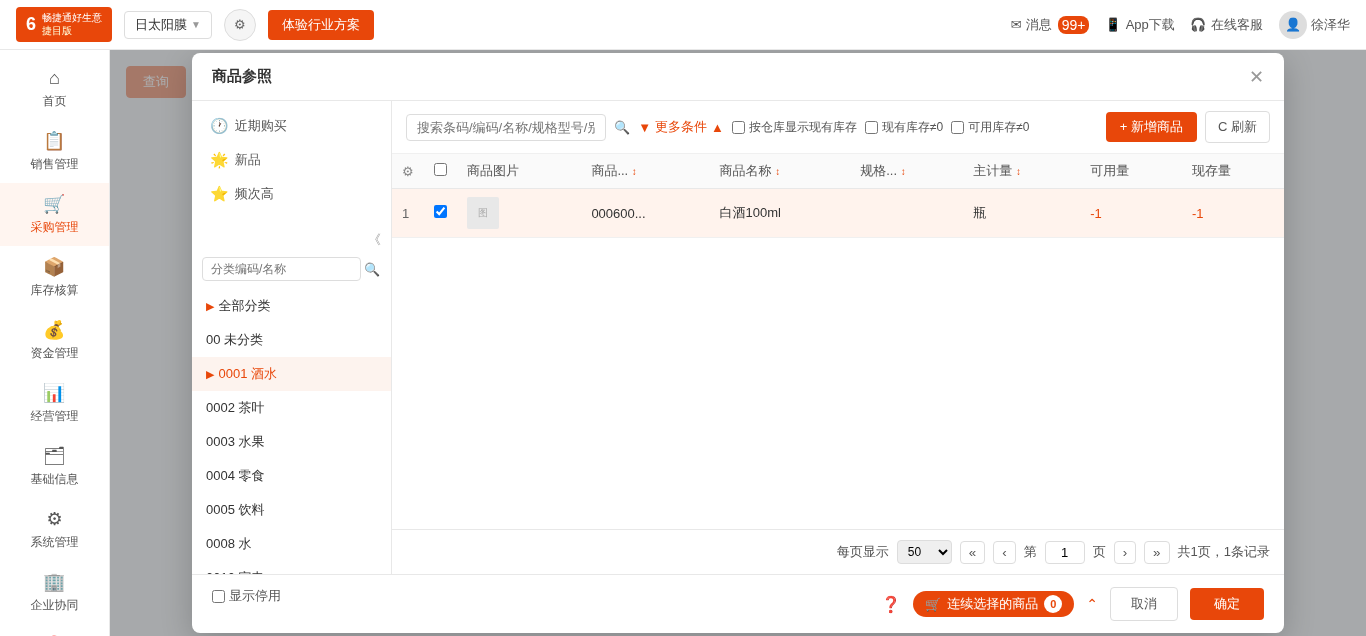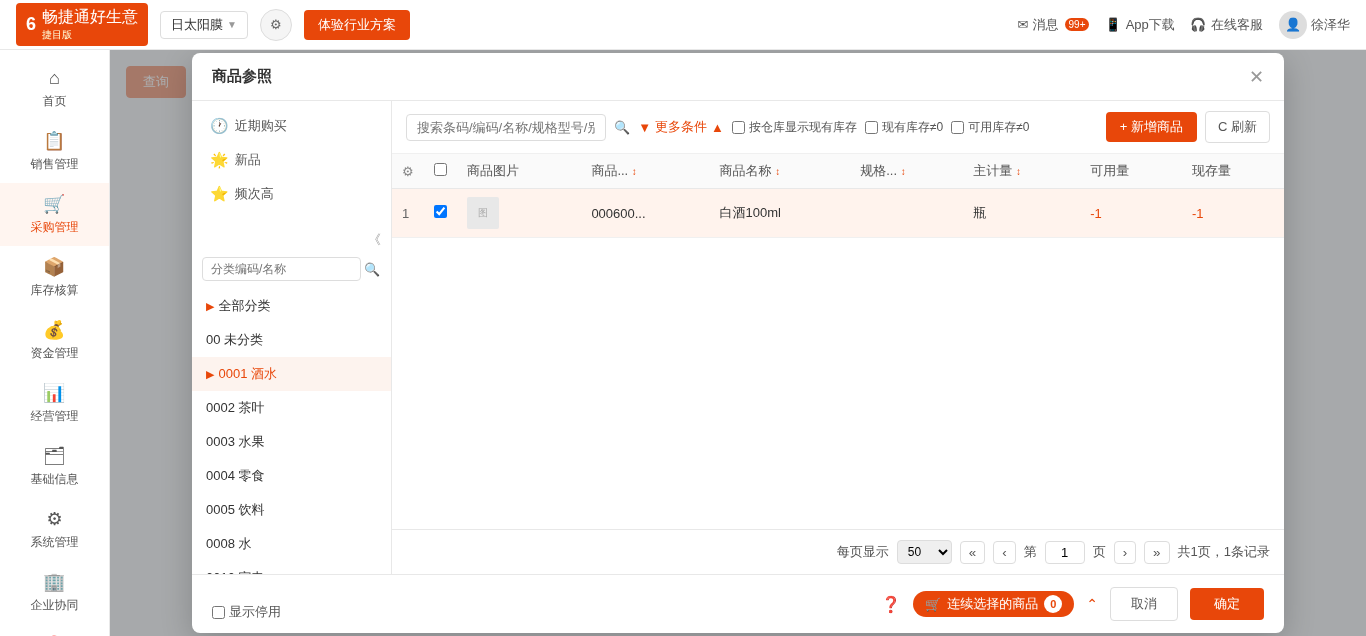--- a/index.html
+++ b/index.html
@@ -18,21 +18,21 @@
     .logo-area {
       display: flex;
       align-items: center;
       gap: 6px;
       background: #e8470a;
       padding: 4px 10px;
       border-radius: 4px;
       cursor: pointer;
     }
     .logo-icon { color: #fff; font-size: 18px; font-weight: bold; }
-    .logo-text { color: #fff; font-size: 16px; line-height: 1.3; }
+    .logo-text { color: #fff; font-size: 10px; line-height: 1.3; }
     .logo-sub { color: #ffd; font-size: 10px; }
     .store-select {
       display: flex; align-items: center; gap: 4px;
       border: 1px solid #ddd; border-radius: 4px; padding: 4px 10px;
       cursor: pointer; color: #333;
     }
     .store-select .arrow { color: #999; font-size: 10px; }
     .gear-btn {
       width: 32px; height: 32px; border-radius: 50%;
       background: #f5f5f5; border: 1px solid #ddd;
@@ -43,21 +43,21 @@
       background: #e8470a; color: #fff; border: none;
       padding: 6px 14px; border-radius: 4px; cursor: pointer; font-size: 13px;
     }
     .nav-right {
       margin-left: auto; display: flex; align-items: center; gap: 16px;
     }
     .nav-right-item {
       display: flex; align-items: center; gap: 4px; color: #555; cursor: pointer; font-size: 13px;
     }
     .badge {
-      background: #e8470a; color: #fff; font-size: 10px;
+      background: #e8470a; color: #fff; font-size: 14px;
       padding: 1px 4px; border-radius: 8px; margin-left: 2px;
     }
     .avatar { width: 28px; height: 28px; border-radius: 50%; background: #ddd; display:flex; align-items:center; justify-content:center; color:#888; }
 
     
     .layout { display: flex; height: calc(100vh - 50px); }
     .sidebar {
       width: 110px; background: #fff;
       border-right: 1px solid #e8e8e8;
       display: flex; flex-direction: column;
@@ -234,21 +234,21 @@
       border-radius: 4px; cursor: pointer; color: #555;
     }
     .page-btn:disabled { color: #ccc; cursor: default; }
     .page-input {
       border: 1px solid #ddd; border-radius: 4px; padding: 3px 6px;
       width: 40px; text-align: center; font-size: 13px;
     }
 
     
     .modal-footer {
-      display: flex; align-items: flex-end; gap: 12px;
+      display: flex; align-items: flex-start; gap: 12px;
       padding: 12px 20px;
       border-top: 1px solid #e8e8e8;
     }
     .show-disabled { display: flex; align-items: center; gap: 4px; color: #555; font-size: 13px; cursor: pointer; }
     .footer-right { margin-left: auto; display: flex; align-items: center; gap: 12px; }
     .cart-btn {
       display: flex; align-items: center; gap: 6px;
       background: #e8470a; border-radius: 20px; padding: 4px 12px;
       color: #fff; font-size: 13px; cursor: pointer;
     }

